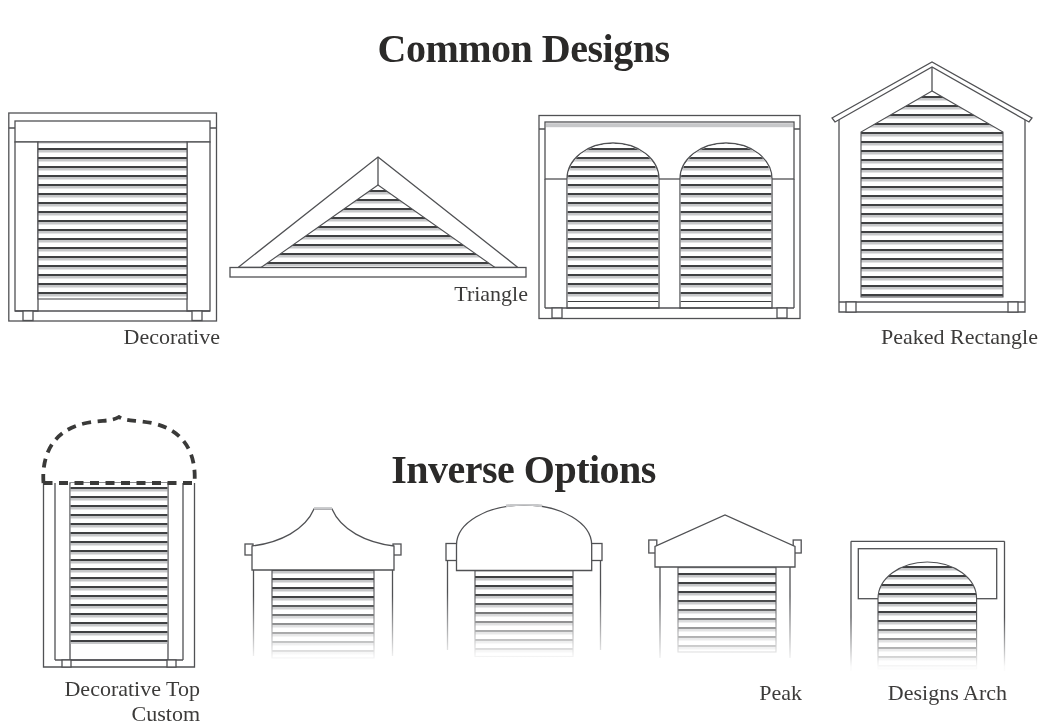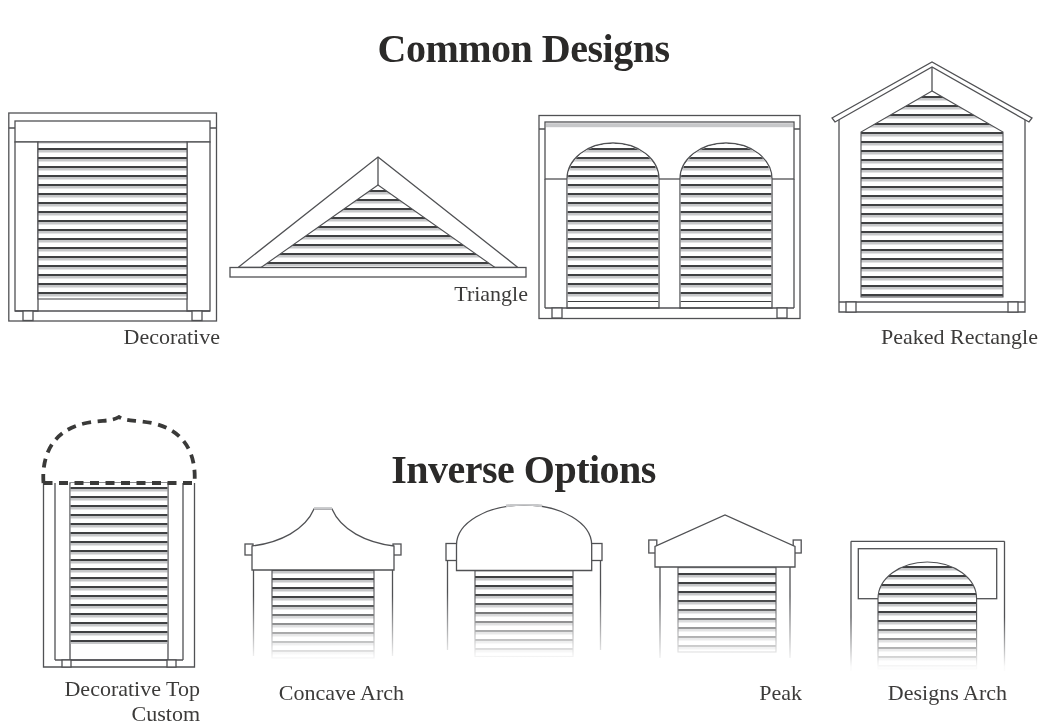--- a/index.html
+++ b/index.html
@@ -140,21 +140,20 @@
     <svg width="162" height="170" viewBox="0 0 162 170">
       <rect class="ol" x="3" y="38" width="8" height="11"></rect>
       <rect class="ol" x="151" y="38" width="8" height="11"></rect>
       <rect class="lv" x="30" y="64" width="102" height="88"></rect>
       <path class="ln" d="M11.5,64 V150 M150.5,64 V150"></path>
       <path class="ol" d="M10,64 V40 C38,36.5 63,24 72,3 L90,3 C99,24 124,36.5 152,40 V64 Z"></path>
       <path class="gy2" d="M72,2.4 H90"></path>
       <rect class="fade" x="0" y="90" width="162" height="80"></rect>
     </svg>
   </div>
-  <div class="cap" style="left:242px;top:668px;width:162px">Concave Arch</div>
 
   <div class="fig" style="left:444px;top:492px">
     <svg width="160" height="172" viewBox="0 0 160 172">
       <rect class="ol" x="2" y="39.5" width="11" height="17"></rect>
       <rect class="ol" x="147" y="39.5" width="11" height="17"></rect>
       <rect class="lv" x="31" y="66.5" width="98" height="86"></rect>
       <path class="ln" d="M3.5,56.5 V146 M156.5,56.5 V146"></path>
       <path class="ol" d="M12.5,66.5 V41 A67.6,40 0 0 1 147.7,41 V66.5 Z"></path>
       <path class="gy2" d="M62,1.9 Q80,-0.8 98,1.9"></path>
       <rect class="fade" x="0" y="88" width="160" height="84"></rect>

